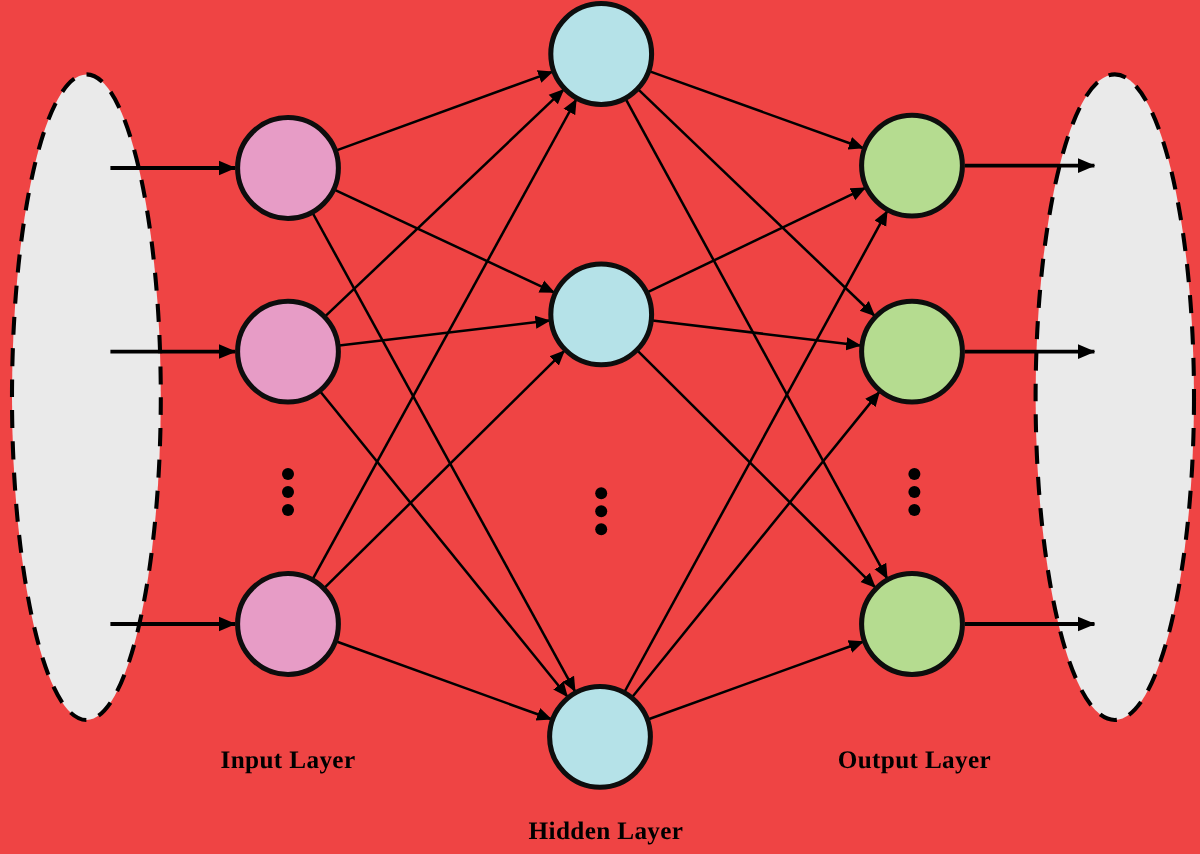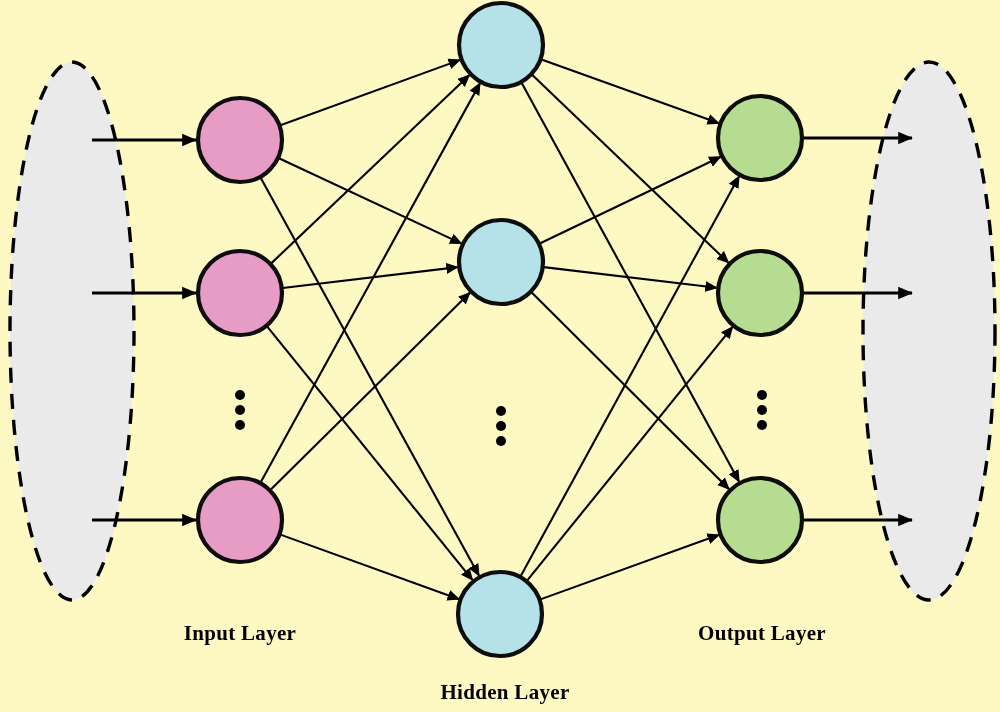--- a/index.html
+++ b/index.html
@@ -8,21 +8,21 @@
     padding: 0;
     background: #ffffff;
   }
   body {
     font-family: "Liberation Serif", "DejaVu Serif", serif;
   }
   #canvas {
     position: relative;
     width: 1000px;
     height: 712px;
-    background: #fef9c3;
+    background: #ef4444;
     overflow: hidden;
   }
   #nn-svg {
     position: absolute;
     left: 0;
     top: 0;
     width: 1000px;
     height: 712px;
     display: block;
   }

